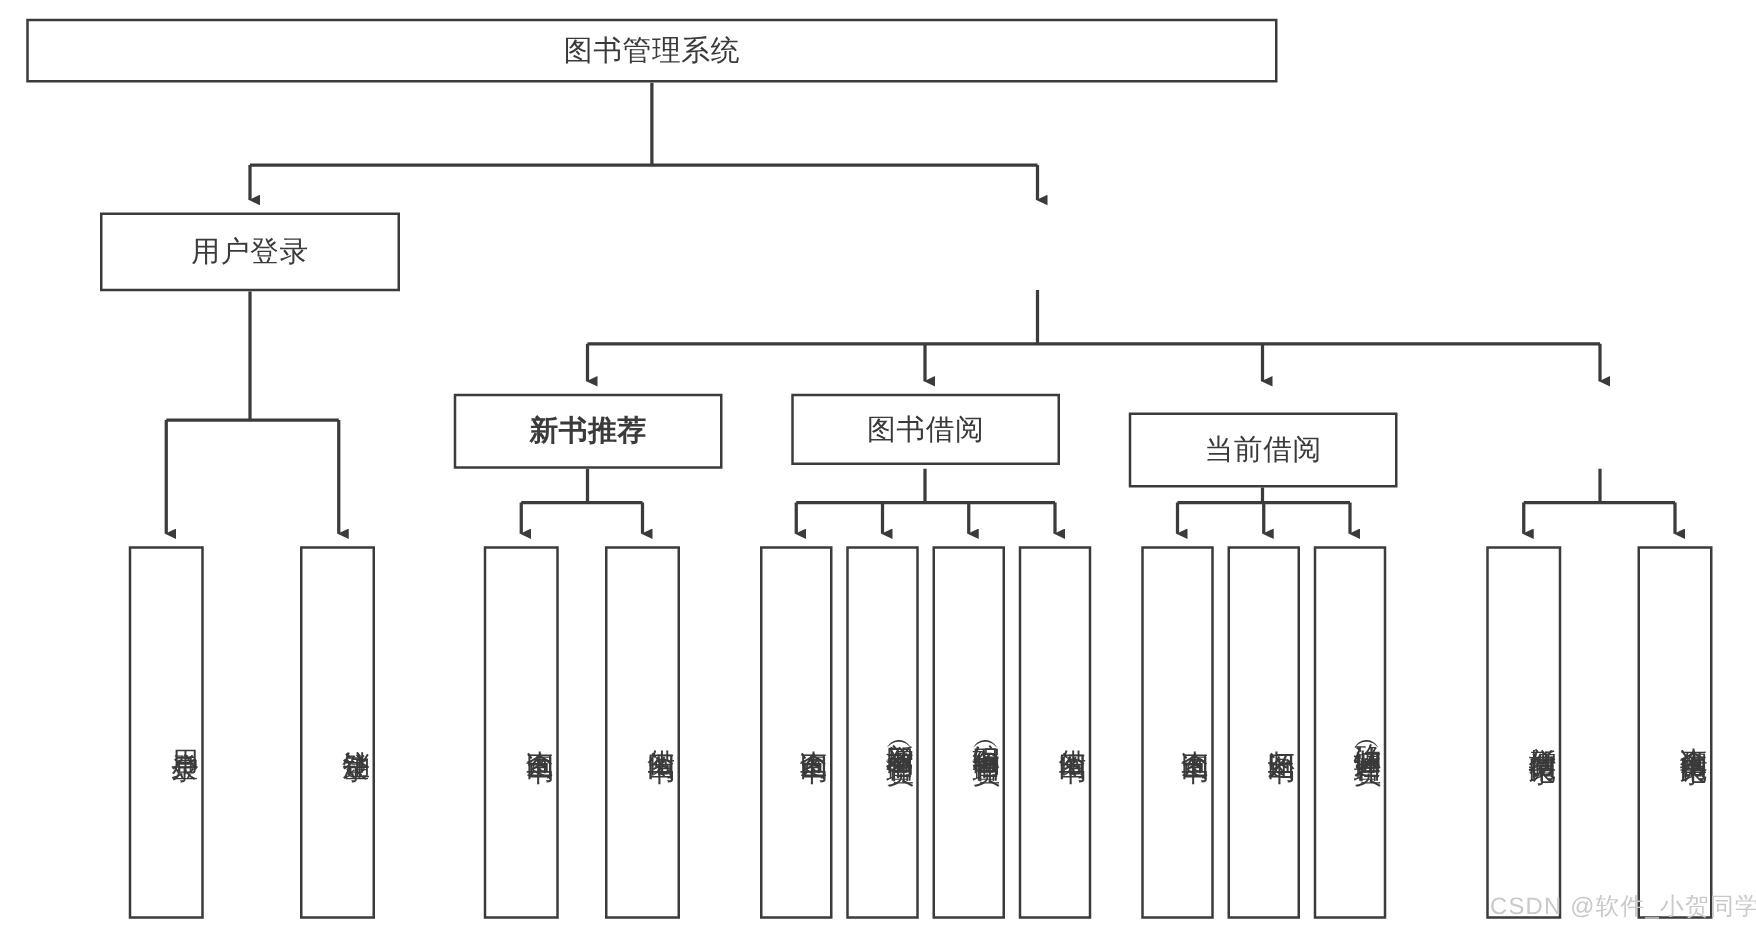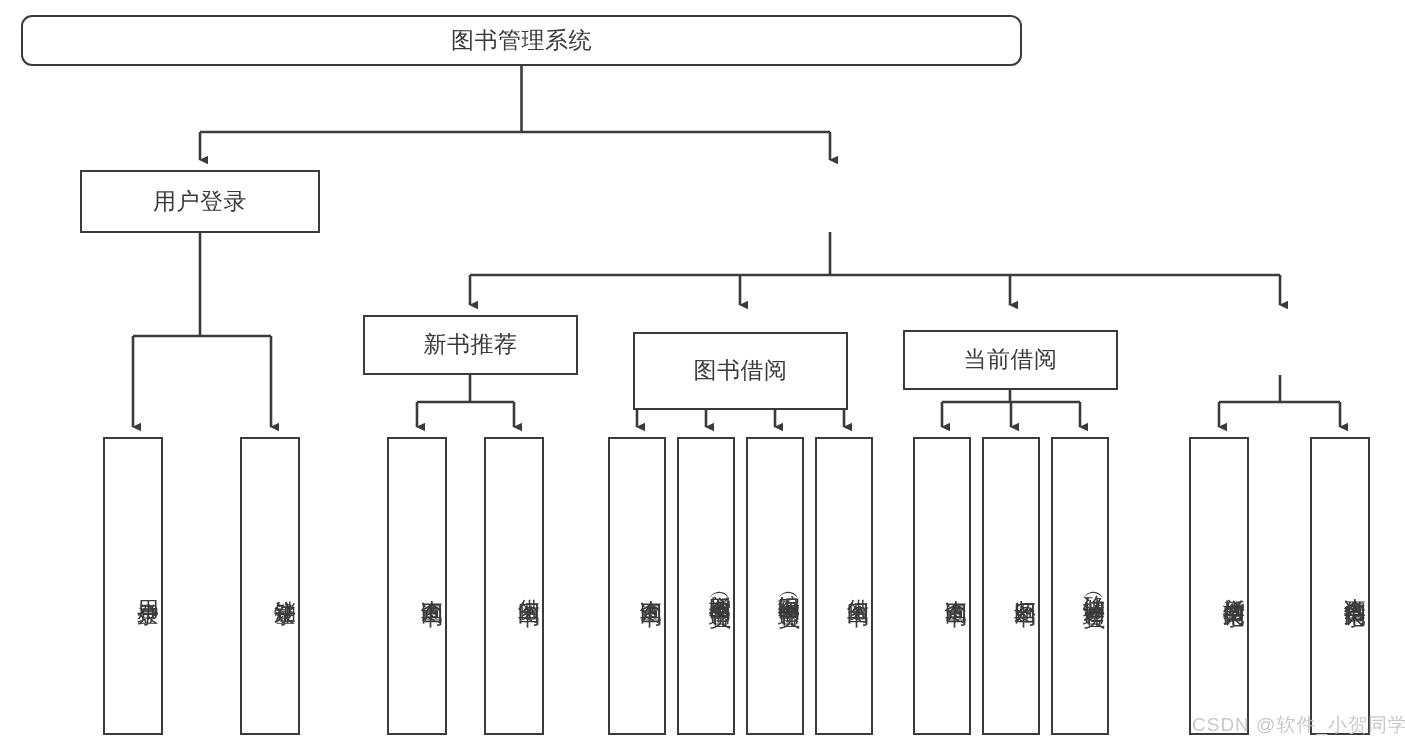--- a/index.html
+++ b/index.html
@@ -115,34 +115,34 @@
       <path d="M 1011 402 L 1011 427" marker-end="url(#arrowhead)"></path>
       <path d="M 1080 402 L 1080 427" marker-end="url(#arrowhead)"></path>
 
       <path d="M 1280 375 L 1280 402"></path>
       <path d="M 1219 402 L 1340 402"></path>
       <path d="M 1219 402 L 1219 427" marker-end="url(#arrowhead)"></path>
       <path d="M 1340 402 L 1340 427" marker-end="url(#arrowhead)"></path>
     </g>
   </svg>
 
-  <div class="node horiz" style="left:21px; top:15px; width:1001px; height:51px;border-radius:11px;">
+  <div class="node horiz" style="left:21px; top:15px; width:1001px; height:51px;">
     <span>图书管理系统</span>
   </div>
 
   <div class="node horiz" style="left:80px; top:170px; width:240px; height:63px;">
     <span>用户登录</span>
   </div>
 
 
-  <div class="node horiz" style="left:363px; top:315px; width:215px; height:60px;">
+  <div class="node horiz" style="left:363px; top:315px; width:215px; height:60px;font-weight:bold;">
     <span>新书推荐</span>
   </div>
 
-  <div class="node horiz" style="left:633px; top:315px; width:215px; height:78px;margin-top:17px;">
+  <div class="node horiz" style="left:633px; top:315px; width:215px; height:57px;">
     <span>图书借阅</span>
   </div>
 
   <div class="node horiz" style="left:903px; top:330px; width:215px; height:60px;">
     <span>当前借阅</span>
   </div>
 
 
   <div class="node vert" style="left:103px; top:437px; width:60px; height:298px;">
     <span class="vlabel">用户登录</span>

